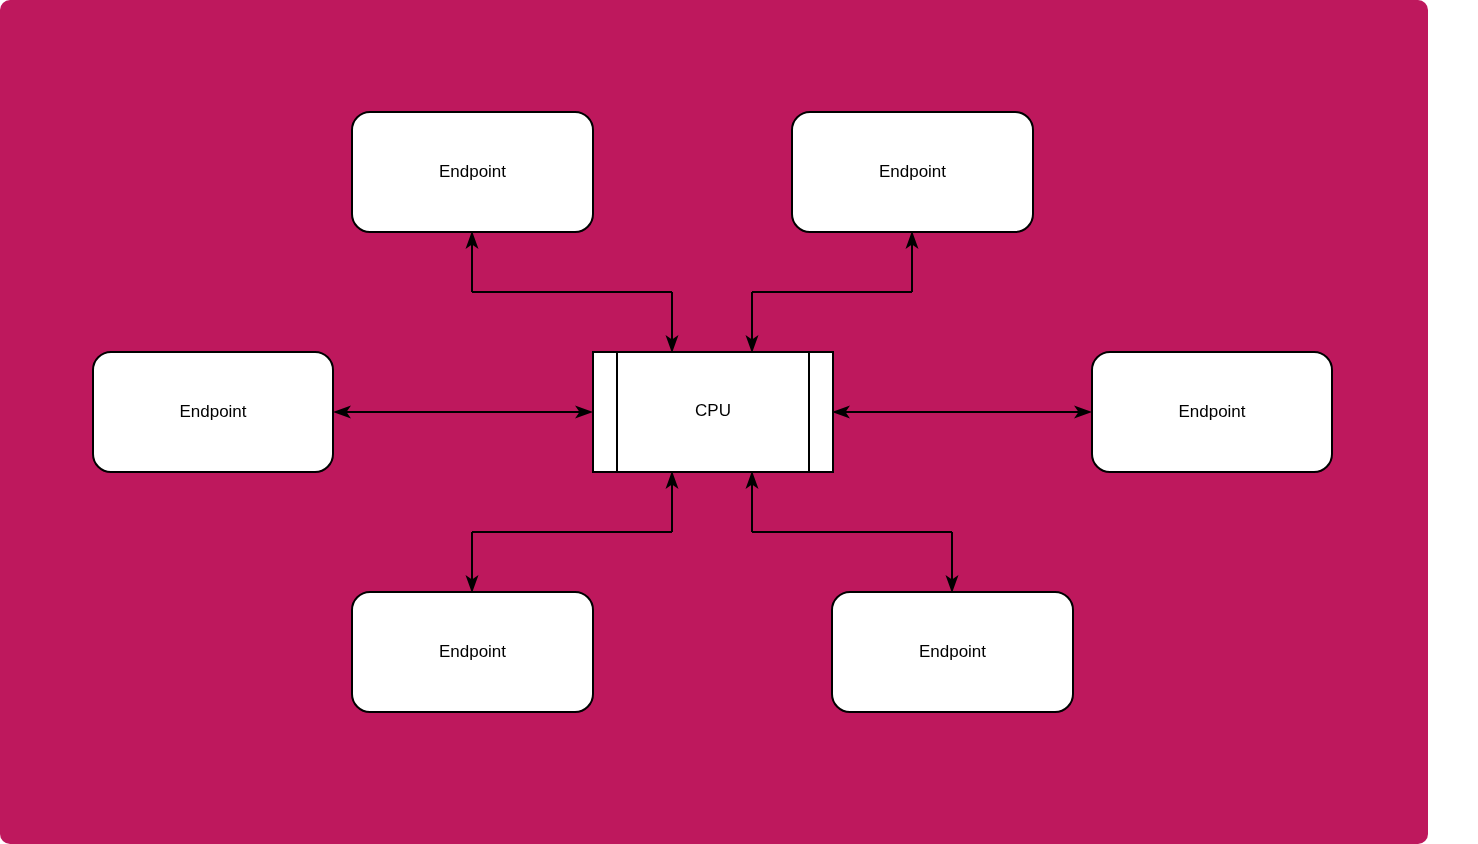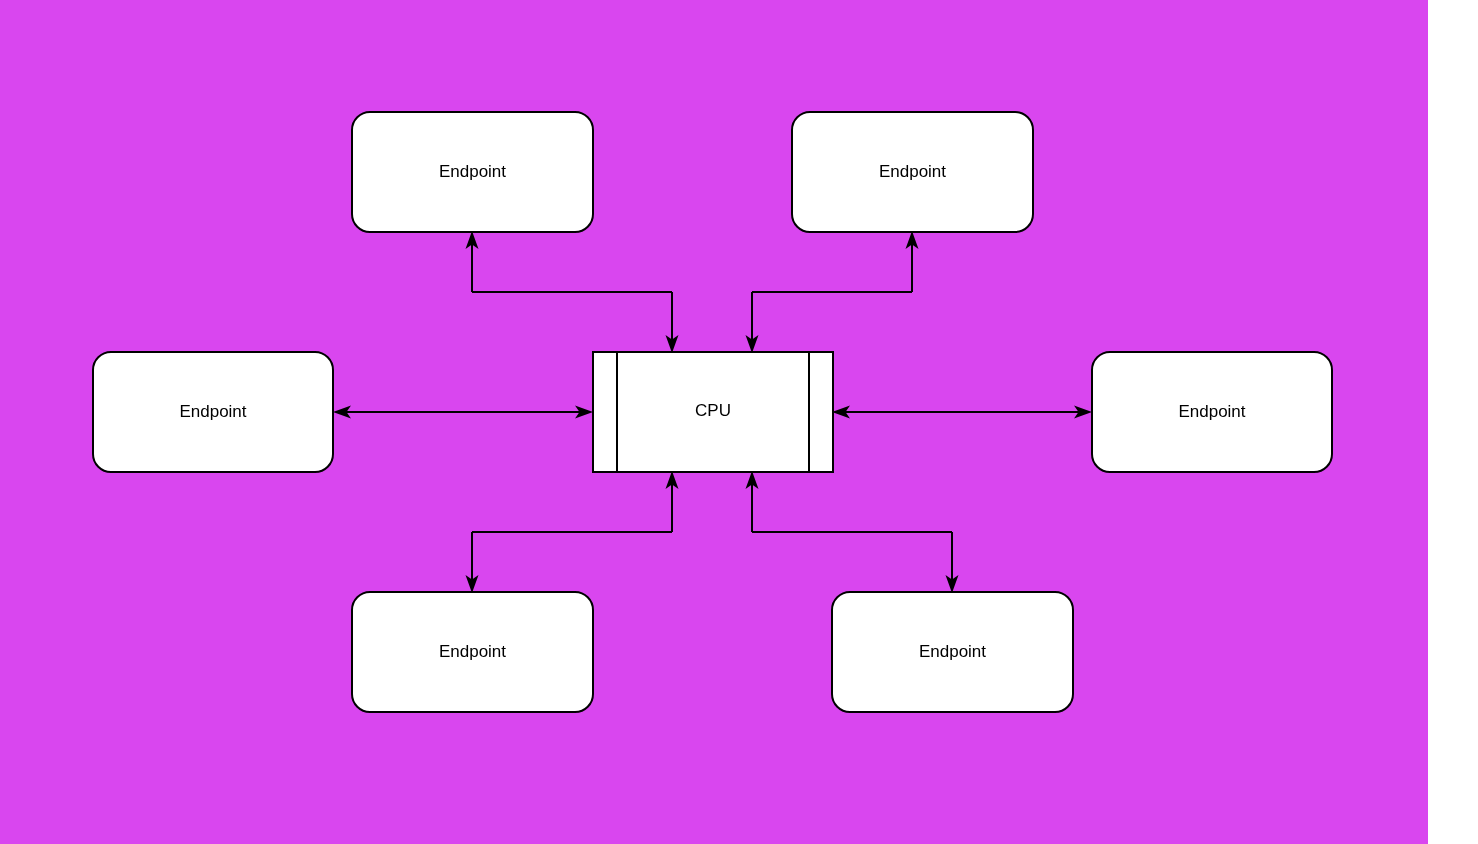--- a/index.html
+++ b/index.html
@@ -8,22 +8,23 @@
     padding: 0;
     background: #ffffff;
   }
   body {
     font-family: "Liberation Sans", sans-serif;
   }
   #diagram-canvas {
     position: relative;
     width: 1428px;
     height: 844px;
-    background: #d946ef;
+    background: #be185d;
     overflow: hidden;
+    border-radius: 10px;
   }
   #diagram-svg {
     position: absolute;
     left: 0;
     top: 0;
     width: 1478px;
     height: 844px;
     display: block;
   }
   .node-label {

